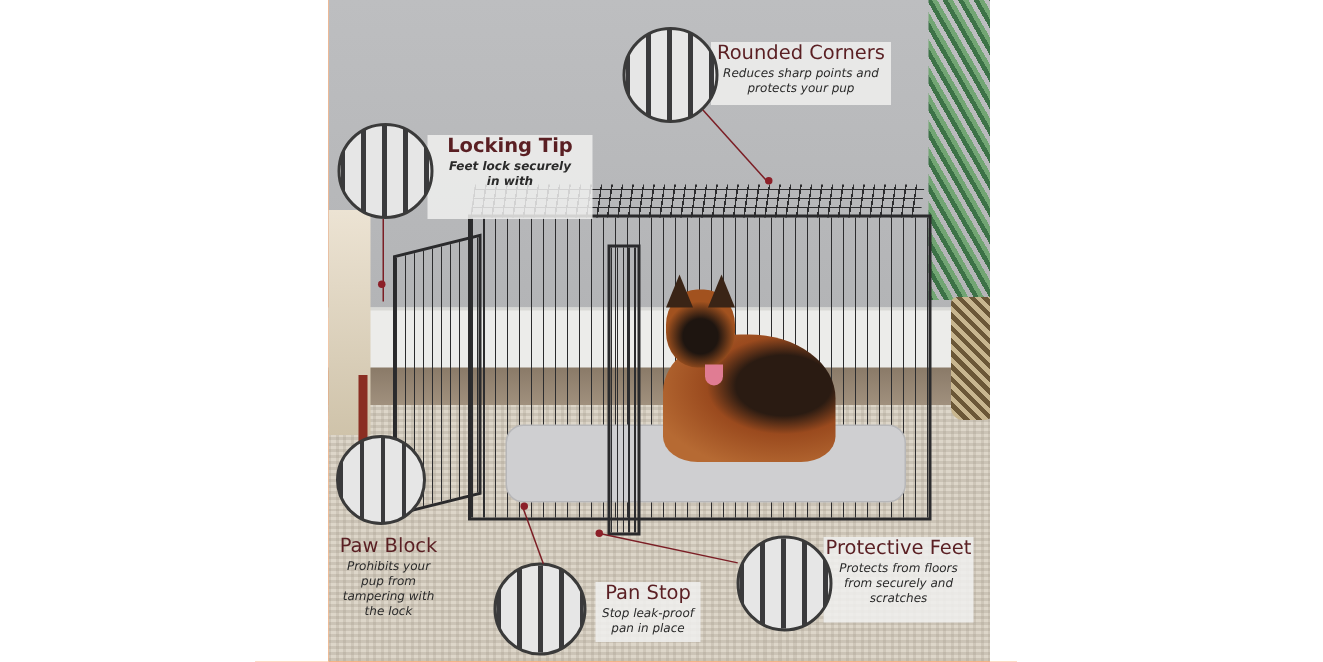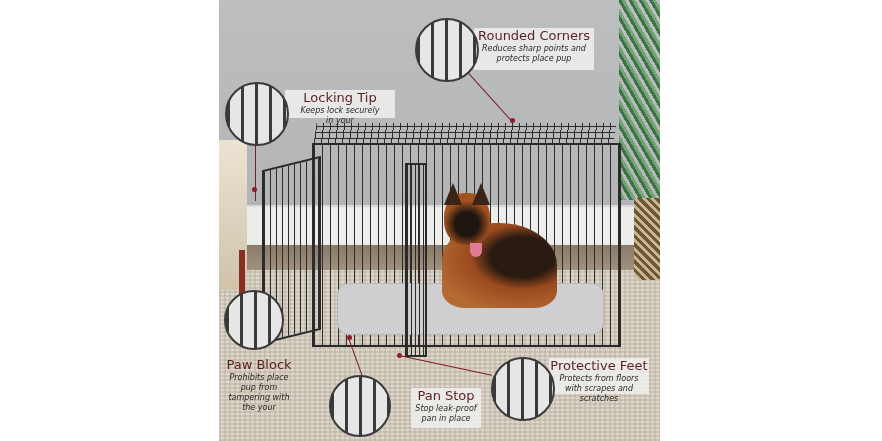--- a/index.html
+++ b/index.html
@@ -69,55 +69,55 @@
         <div class="tongue"></div>
       </div>
     </div>
     <div class="door"></div>
     <div class="door2"></div>
   </div>
 
   <div class="label-box" style="left:255px;top:28px;width:120px;height:42px;">
     <div class="title">Rounded Corners</div>
     <div class="desc">Reduces sharp points and</div>
-    <div class="desc">protects place pup</div>
+    <div class="desc">protects your pup</div>
   </div>
   <div class="callout-circle" style="left:196px;top:18px;width:64px;height:64px;"></div>
   <div class="line" style="left:250px;top:73px;width:65px;transform:rotate(48deg);"></div>
   <div class="dot" style="left:291px;top:118px;"></div>
 
-  <div class="label-box" style="left:66px;top:90px;width:110px;height:28px;">
+  <div class="label-box" style="left:66px;top:90px;width:110px;height:56px;font-weight:bold;">
     <div class="title">Locking Tip</div>
-    <div class="desc">Keeps lock securely</div>
-    <div class="desc">in your</div>
+    <div class="desc">Feet lock securely</div>
+    <div class="desc">in with</div>
   </div>
   <div class="callout-circle" style="left:6px;top:82px;width:64px;height:64px;"></div>
   <div class="line" style="left:37px;top:146px;width:55px;transform:rotate(90deg);"></div>
   <div class="dot" style="left:33px;top:187px;"></div>
 
   <div class="callout-circle" style="left:5px;top:290px;width:60px;height:60px;"></div>
   <div class="label-box" style="left:0px;top:357px;width:80px;height:92px;background:transparent;">
     <div class="title">Paw Block</div>
-    <div class="desc">Prohibits place</div>
+    <div class="desc">Prohibits your</div>
     <div class="desc">pup from</div>
     <div class="desc">tampering with</div>
-    <div class="desc">the your</div>
+    <div class="desc">the lock</div>
   </div>
 
-  <div class="label-box" style="left:192px;top:388px;width:70px;height:40px;">
+  <div class="label-box" style="left:178px;top:388px;width:70px;height:40px;">
     <div class="title">Pan Stop</div>
     <div class="desc">Stop leak-proof</div>
     <div class="desc">pan in place</div>
   </div>
   <div class="callout-circle" style="left:110px;top:375px;width:62px;height:62px;"></div>
   <div class="line" style="left:130px;top:338px;width:40px;transform:rotate(70deg);"></div>
   <div class="dot" style="left:128px;top:335px;"></div>
 
-  <div class="label-box" style="left:330px;top:358px;width:100px;height:36px;">
+  <div class="label-box" style="left:330px;top:358px;width:100px;height:57px;">
     <div class="title">Protective Feet</div>
     <div class="desc">Protects from floors</div>
-    <div class="desc">with scrapes and</div>
+    <div class="desc">from securely and</div>
     <div class="desc">scratches</div>
   </div>
   <div class="callout-circle" style="left:272px;top:357px;width:64px;height:64px;"></div>
   <div class="line" style="left:180px;top:355px;width:95px;transform:rotate(12deg);"></div>
   <div class="dot" style="left:178px;top:353px;"></div>
 </div>
 
 </body></html>

